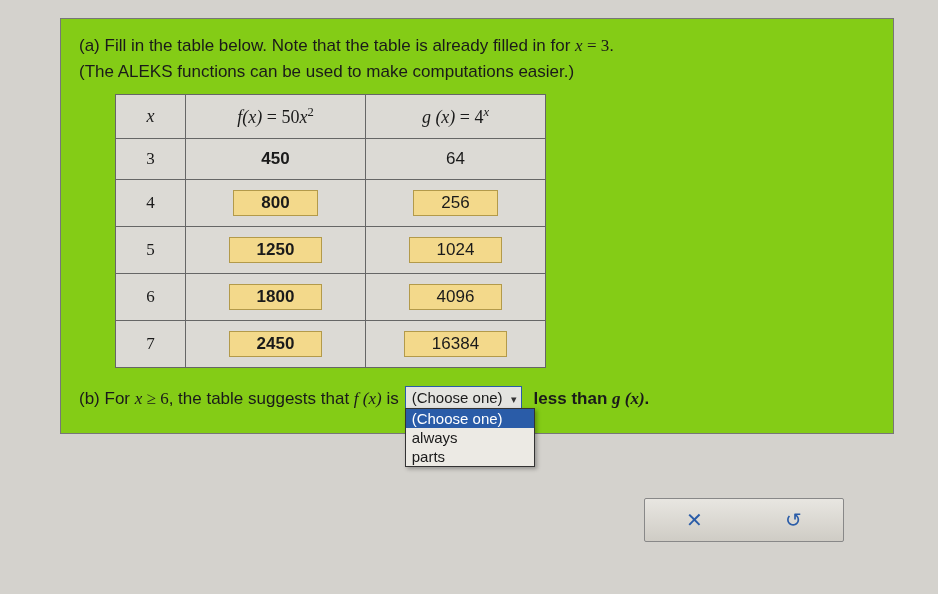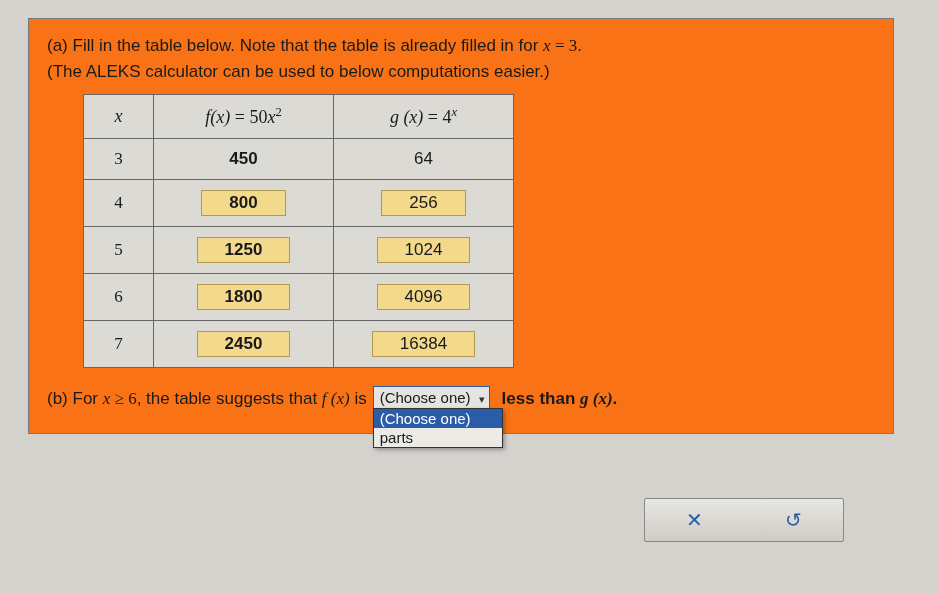--- a/index.html
+++ b/index.html
@@ -14,23 +14,23 @@
   }
   .intro {
     font-size: 19px;
     margin-bottom: 18px;
   }
   .mathit { font-style: italic; font-family: 'Times New Roman', serif; }
   .mathport { font-family: 'Times New Roman', serif; }
   .sup { font-size: 0.7em; vertical-align: super; }
   .panel {
     border: 1px solid #777;
-    background: #f97316;
+    background: #84cc16;
     padding: 14px 18px 24px 18px;
-    margin-left: 4px;
+    margin-left: 36px;
     margin-right: 20px;
   }
   .ptext { font-size: 17px; line-height: 1.5; margin-bottom: 10px; }
   table.data {
     border-collapse: collapse;
     margin: 6px 0 18px 36px;
     background: #dcdad5;
   }
   table.data th, table.data td {
     border: 1px solid #666;
@@ -121,21 +121,21 @@
 </style>
 </head>
 <body>
 <div class="page">
 
 
 <div class="panel">
 
   <div class="ptext">
     <span>(a) Fill in the table below. Note that the table is already filled in for </span><span class="mathit">x</span><span class="mathport"> = </span><span class="mathport">3</span><span>.</span><br>
-    <span>(The ALEKS calculator can be used to below computations easier.)</span>
+    <span>(The ALEKS functions can be used to make computations easier.)</span>
   </div>
 
   <table class="data">
     <thead>
       <tr>
         <th class="col-x"><span class="mathit">x</span></th>
         <th class="col-f">
           <span class="mathit">f(x)</span><span class="mathport"> = </span><span class="mathport">50</span><span class="mathit">x</span><span class="mathport sup">2</span>
         </th>
         <th class="col-g">
@@ -177,20 +177,21 @@
       <span>(b) For </span><span class="mathit">x</span><span class="mathport"> ≥ </span><span class="mathport">6</span><span>, the table suggests that </span><span class="mathit">f (x)</span><span> is</span>
     </div>
 
     <div class="select-wrap">
       <div class="sel">
         <span>(Choose one)</span>
         <span class="caret">▾</span>
       </div>
       <div class="dropdown">
         <div class="opt selhead">(Choose one)</div>
+        <div class="opt">always</div>
         <div class="opt">parts</div>
       </div>
     </div>
 
     <div style="margin-left:6px;font-weight:bold;">
       <span>less than </span><span class="mathit">g (x)</span><span>.</span>
     </div>
   </div>
 
 </div>

